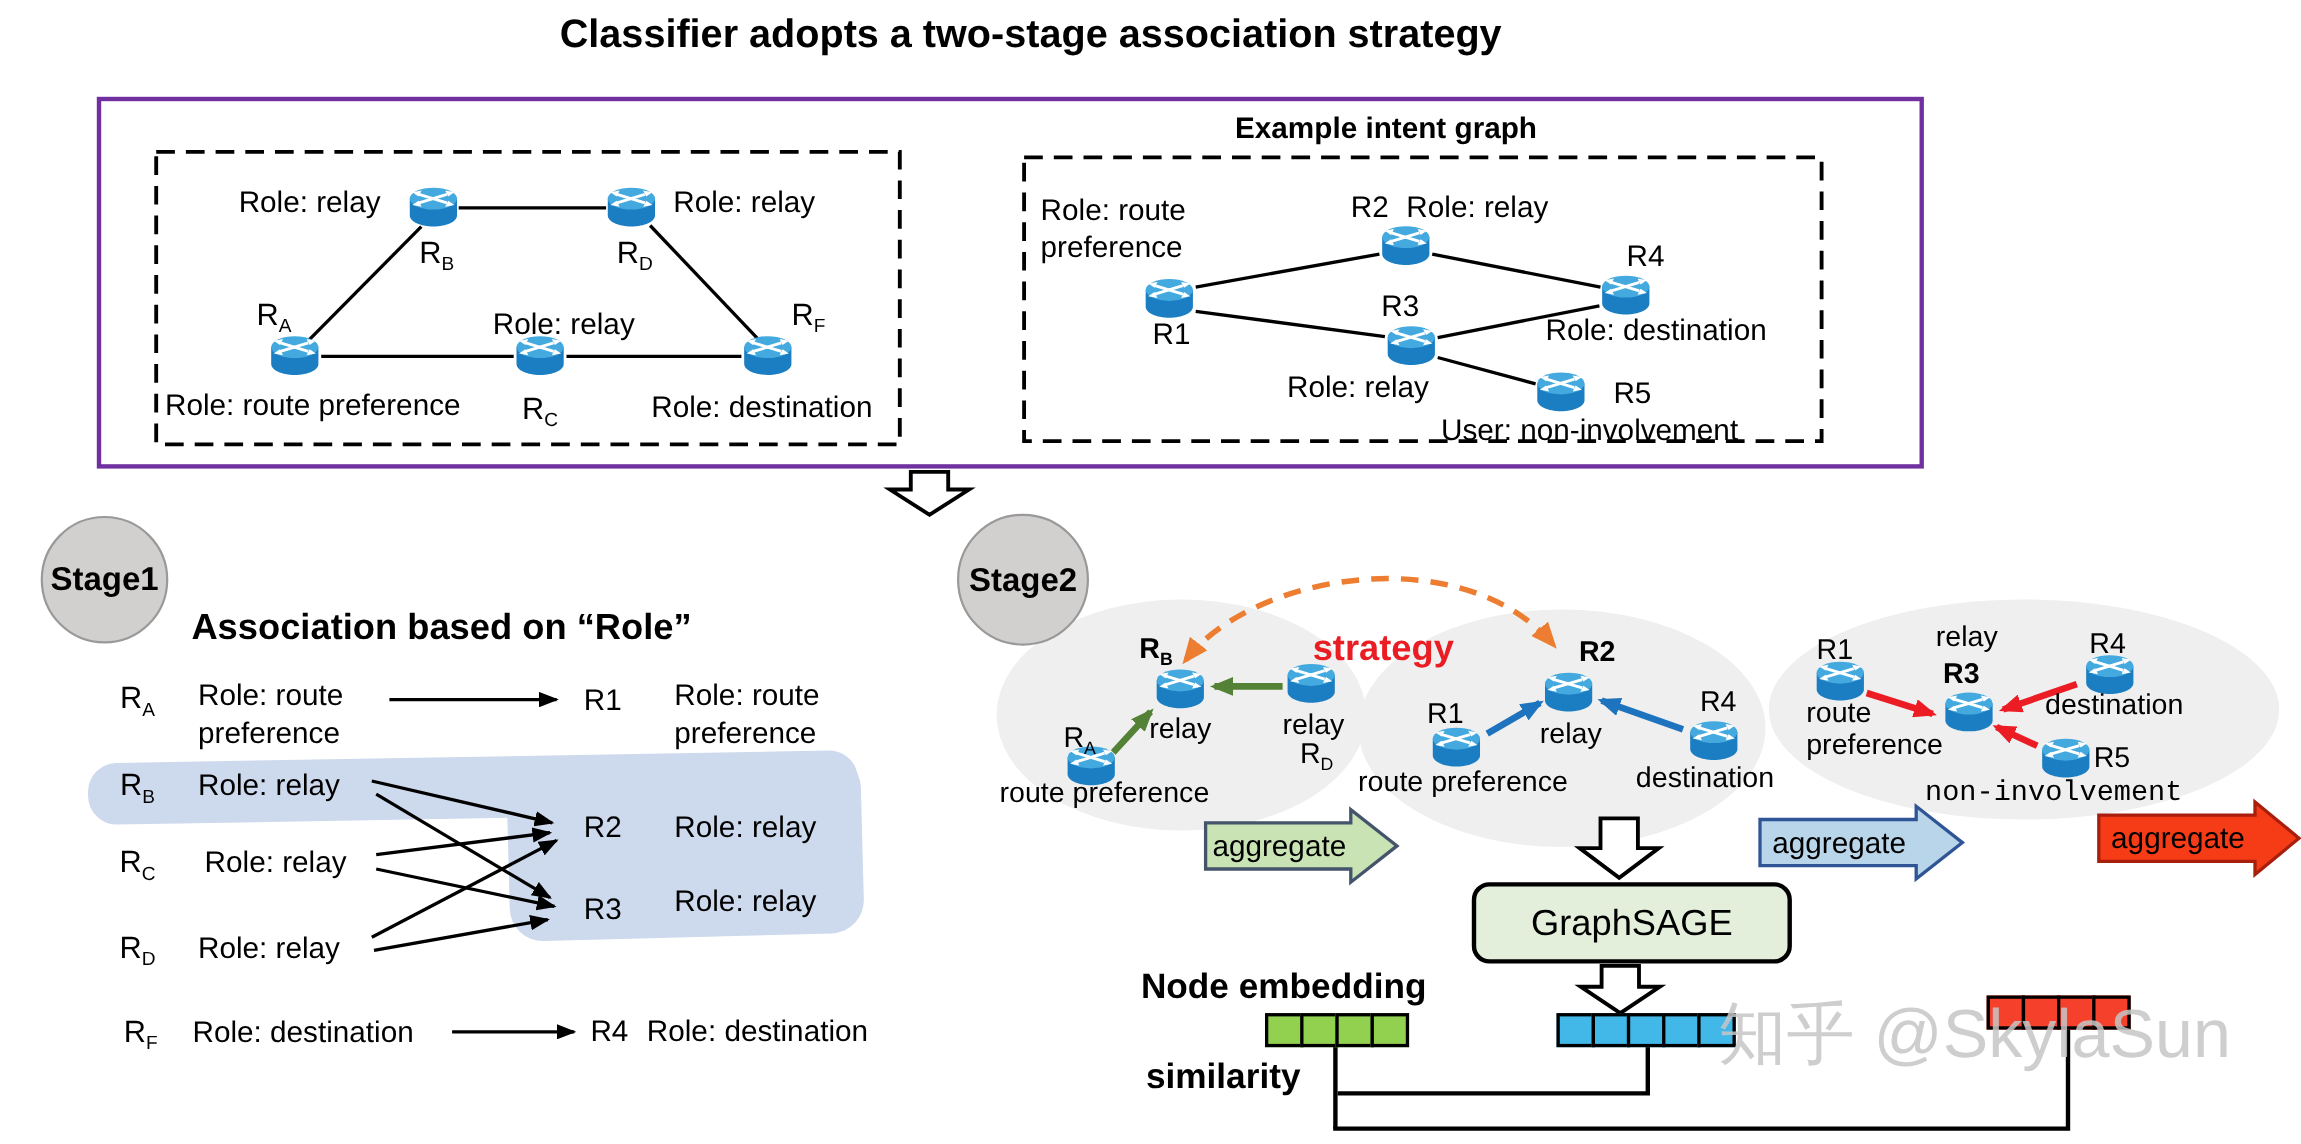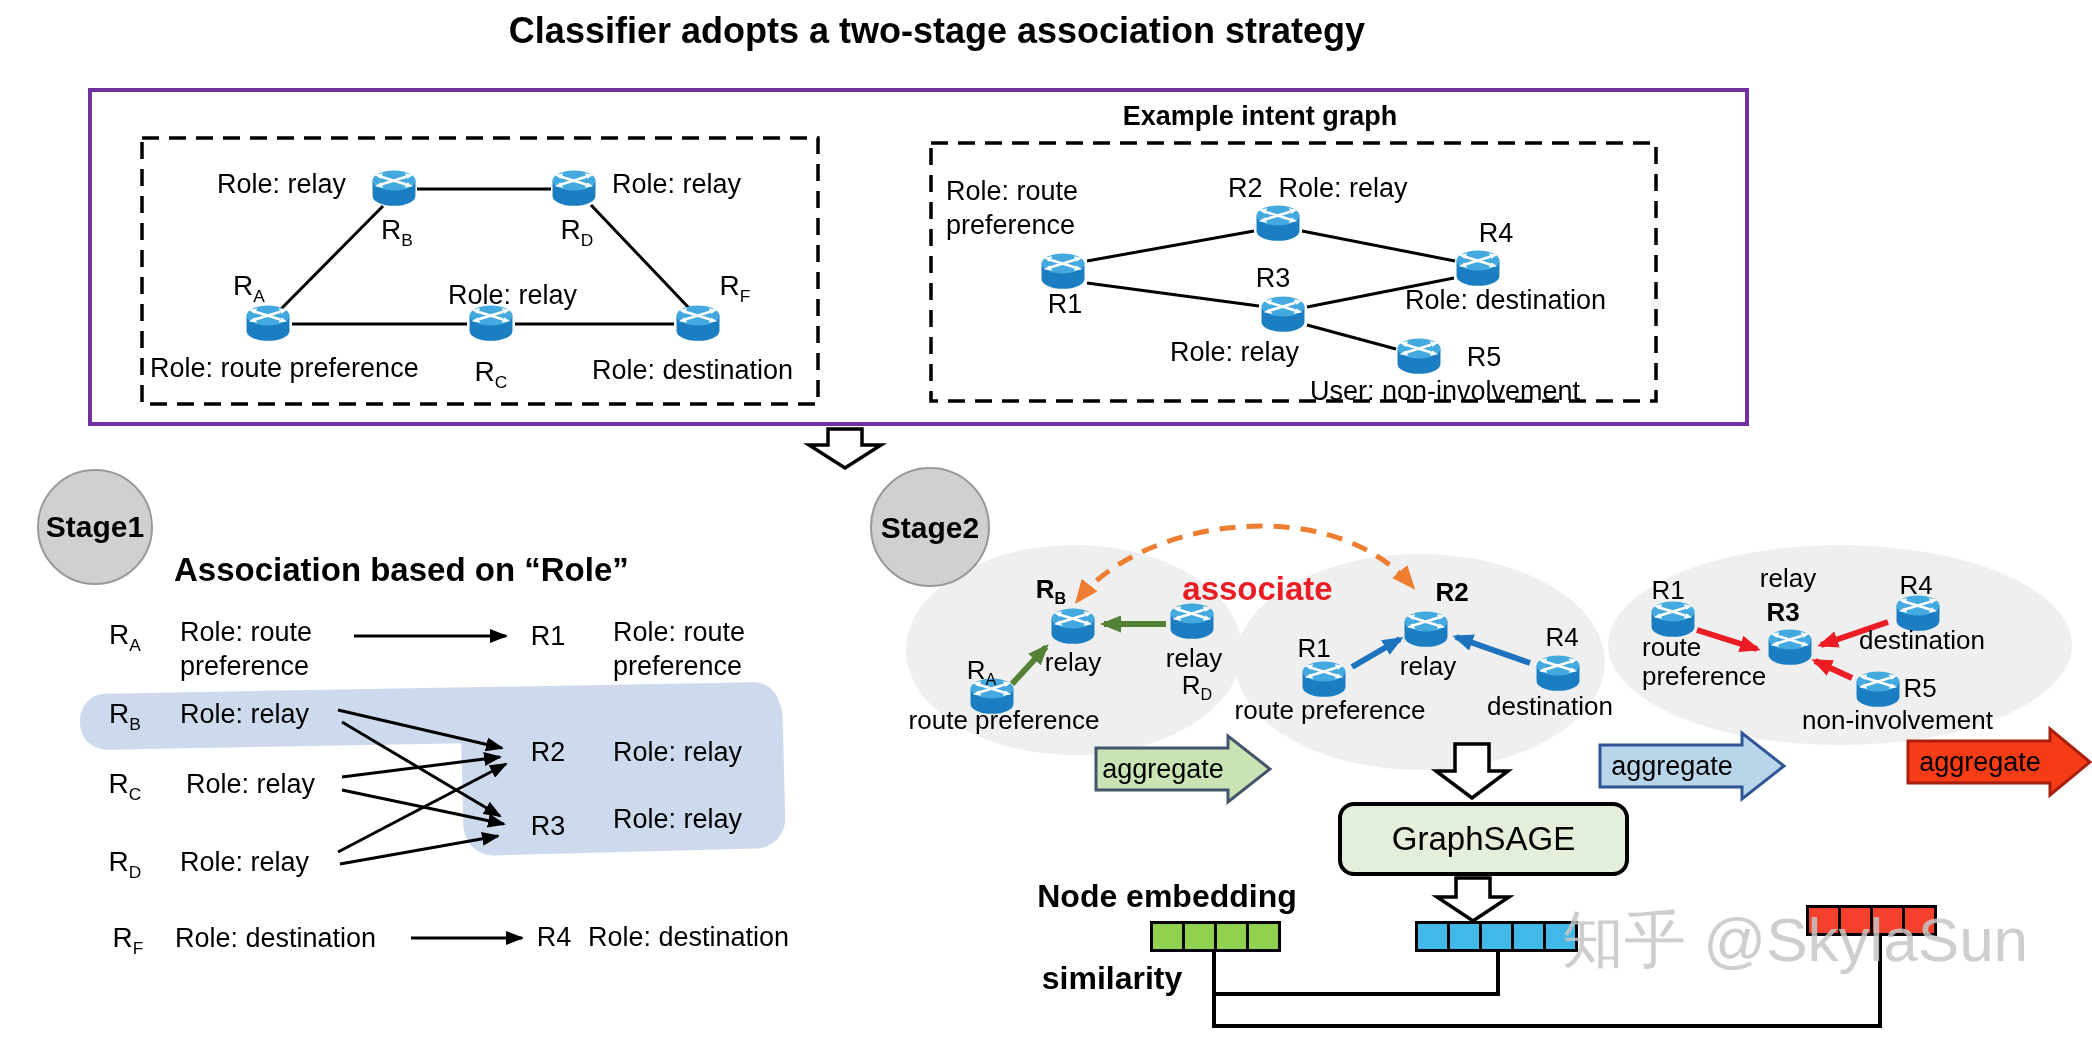--- a/index.html
+++ b/index.html
@@ -220,21 +220,21 @@
   <div class="lbl" style="left:175px;top:922px;">Role: destination</div>
 
   <div class="lbl ctr" style="left:520px;top:736px;width:56px;">R2</div>
   <div class="lbl" style="left:613px;top:736px;">Role: relay</div>
   <div class="lbl ctr" style="left:520px;top:810px;width:56px;">R3</div>
   <div class="lbl" style="left:613px;top:803px;">Role: relay</div>
   <div class="lbl ctr" style="left:526px;top:921px;width:56px;">R4</div>
   <div class="lbl" style="left:588px;top:921px;">Role: destination</div>
 
   <div class="lbl badge ctr" style="left:870px;top:509px;width:120px;">Stage2</div>
-  <div class="lbl assoc ctr" style="left:1150px;top:568px;width:215px;">associate</div>
+  <div class="lbl assoc ctr" style="left:1150px;top:568px;width:215px;">strategy</div>
 
   <div class="lbl s2 b ctr" style="left:1021px;top:573px;width:60px;"><span>R</span><sub>B</sub></div>
   <div class="lbl s2 ctr" style="left:1033px;top:646px;width:80px;">relay</div>
   <div class="lbl s2 ctr" style="left:1154px;top:642px;width:80px;">relay</div>
   <div class="lbl s2 ctr" style="left:1165px;top:669px;width:64px;"><span>R</span><sub>D</sub></div>
   <div class="lbl s2 ctr" style="left:954px;top:654px;width:55px;"><span>R</span><sub>A</sub></div>
   <div class="lbl s2 ctr" style="left:904px;top:704px;width:200px;">route preference</div>
 
   <div class="lbl s2 b ctr" style="left:1424px;top:576px;width:56px;">R2</div>
   <div class="lbl s2 ctr" style="left:1388px;top:650px;width:80px;">relay</div>
@@ -243,21 +243,21 @@
   <div class="lbl s2 ctr" style="left:1536px;top:621px;width:52px;">R4</div>
   <div class="lbl s2 ctr" style="left:1480px;top:690px;width:140px;">destination</div>
 
   <div class="lbl s2 ctr" style="left:1746px;top:562px;width:84px;">relay</div>
   <div class="lbl s2 ctr" style="left:1642px;top:574px;width:52px;">R1</div>
   <div class="lbl s2 b ctr" style="left:1757px;top:596px;width:52px;">R3</div>
   <div class="lbl s2 ctr" style="left:1890px;top:569px;width:52px;">R4</div>
   <div class="lbl s2 ctr" style="left:1852px;top:624px;width:140px;">destination</div>
   <div class="lbl s2 wrap" style="left:1642px;top:633px;width:135px;line-height:1.12;">route preference</div>
   <div class="lbl s2 ctr" style="left:1894px;top:672px;width:52px;">R5</div>
-  <div class="lbl s2 ctr" style="left:1800px;top:704px;width:195px;">non-involvement</div>
+  <div class="lbl s2 ctr" style="left:1750px;top:704px;width:195px;font-family:Liberation Mono, monospace;">non-involvement</div>
 
   <div class="lbl agglbl ctr" style="left:1098px;top:753px;width:130px;">aggregate</div>
   <div class="lbl agglbl ctr" style="left:1602px;top:750px;width:140px;">aggregate</div>
   <div class="lbl agglbl ctr" style="left:1910px;top:746px;width:140px;">aggregate</div>
 
   <div class="gsbox">
       <span>GraphSAGE</span>
     </div>
   <div class="lbl b ctr" style="left:1016px;top:876px;width:302px;font-size:32px;">Node embedding</div>
   <div class="lbl b ctr" style="left:1012px;top:958px;width:200px;font-size:32px;">similarity</div>

